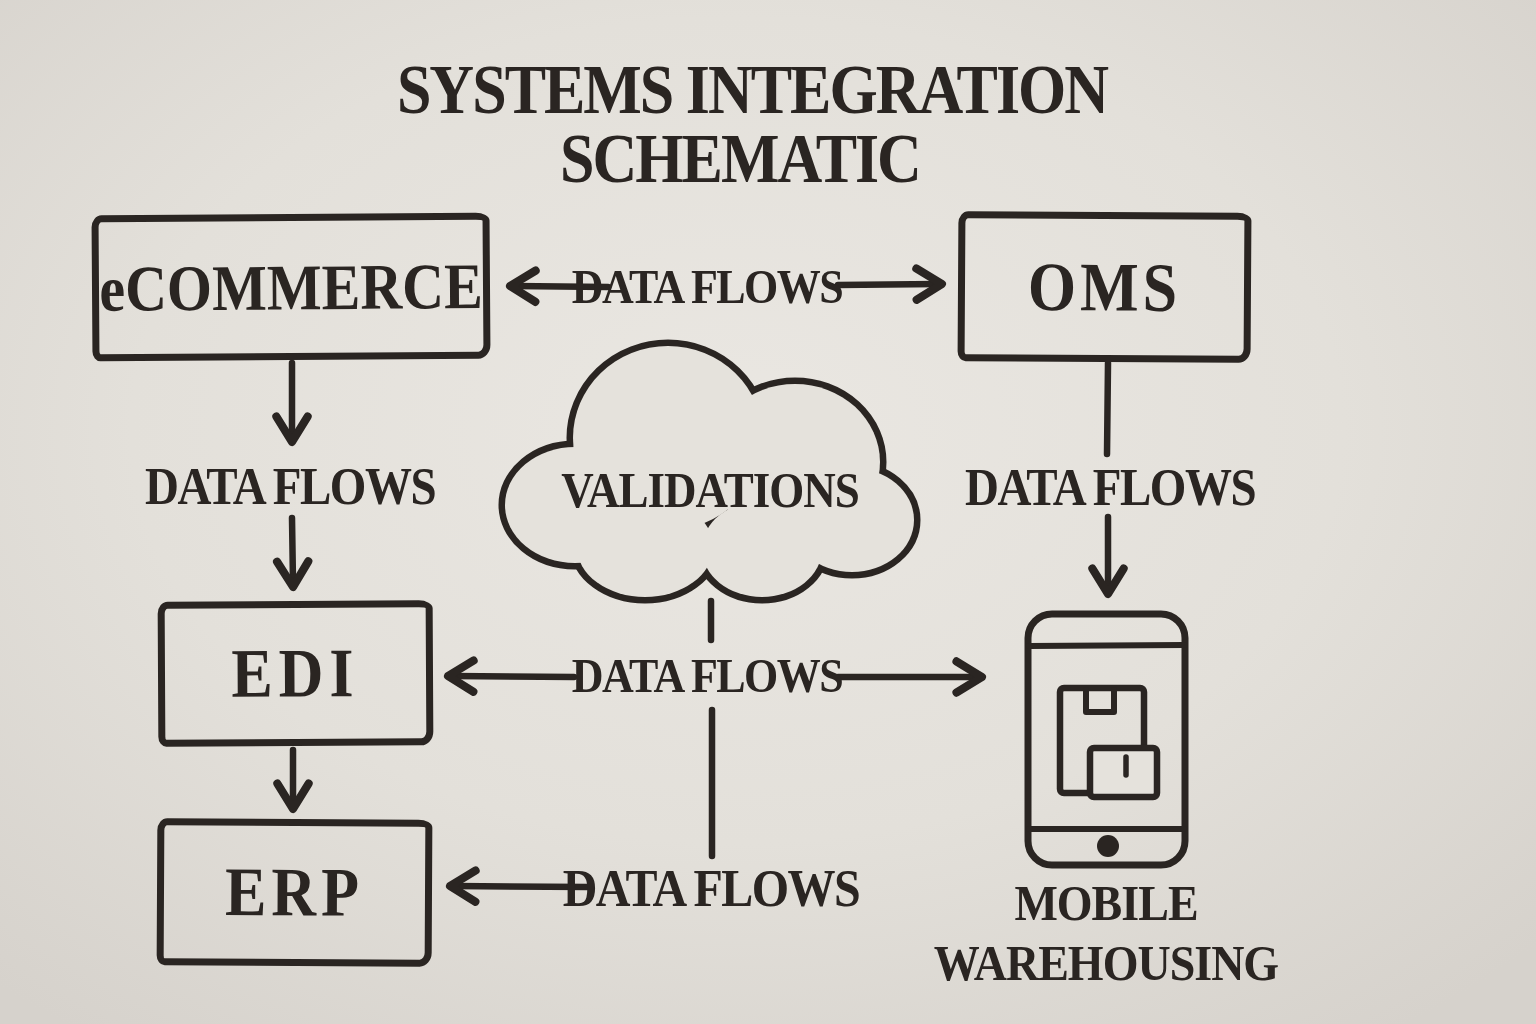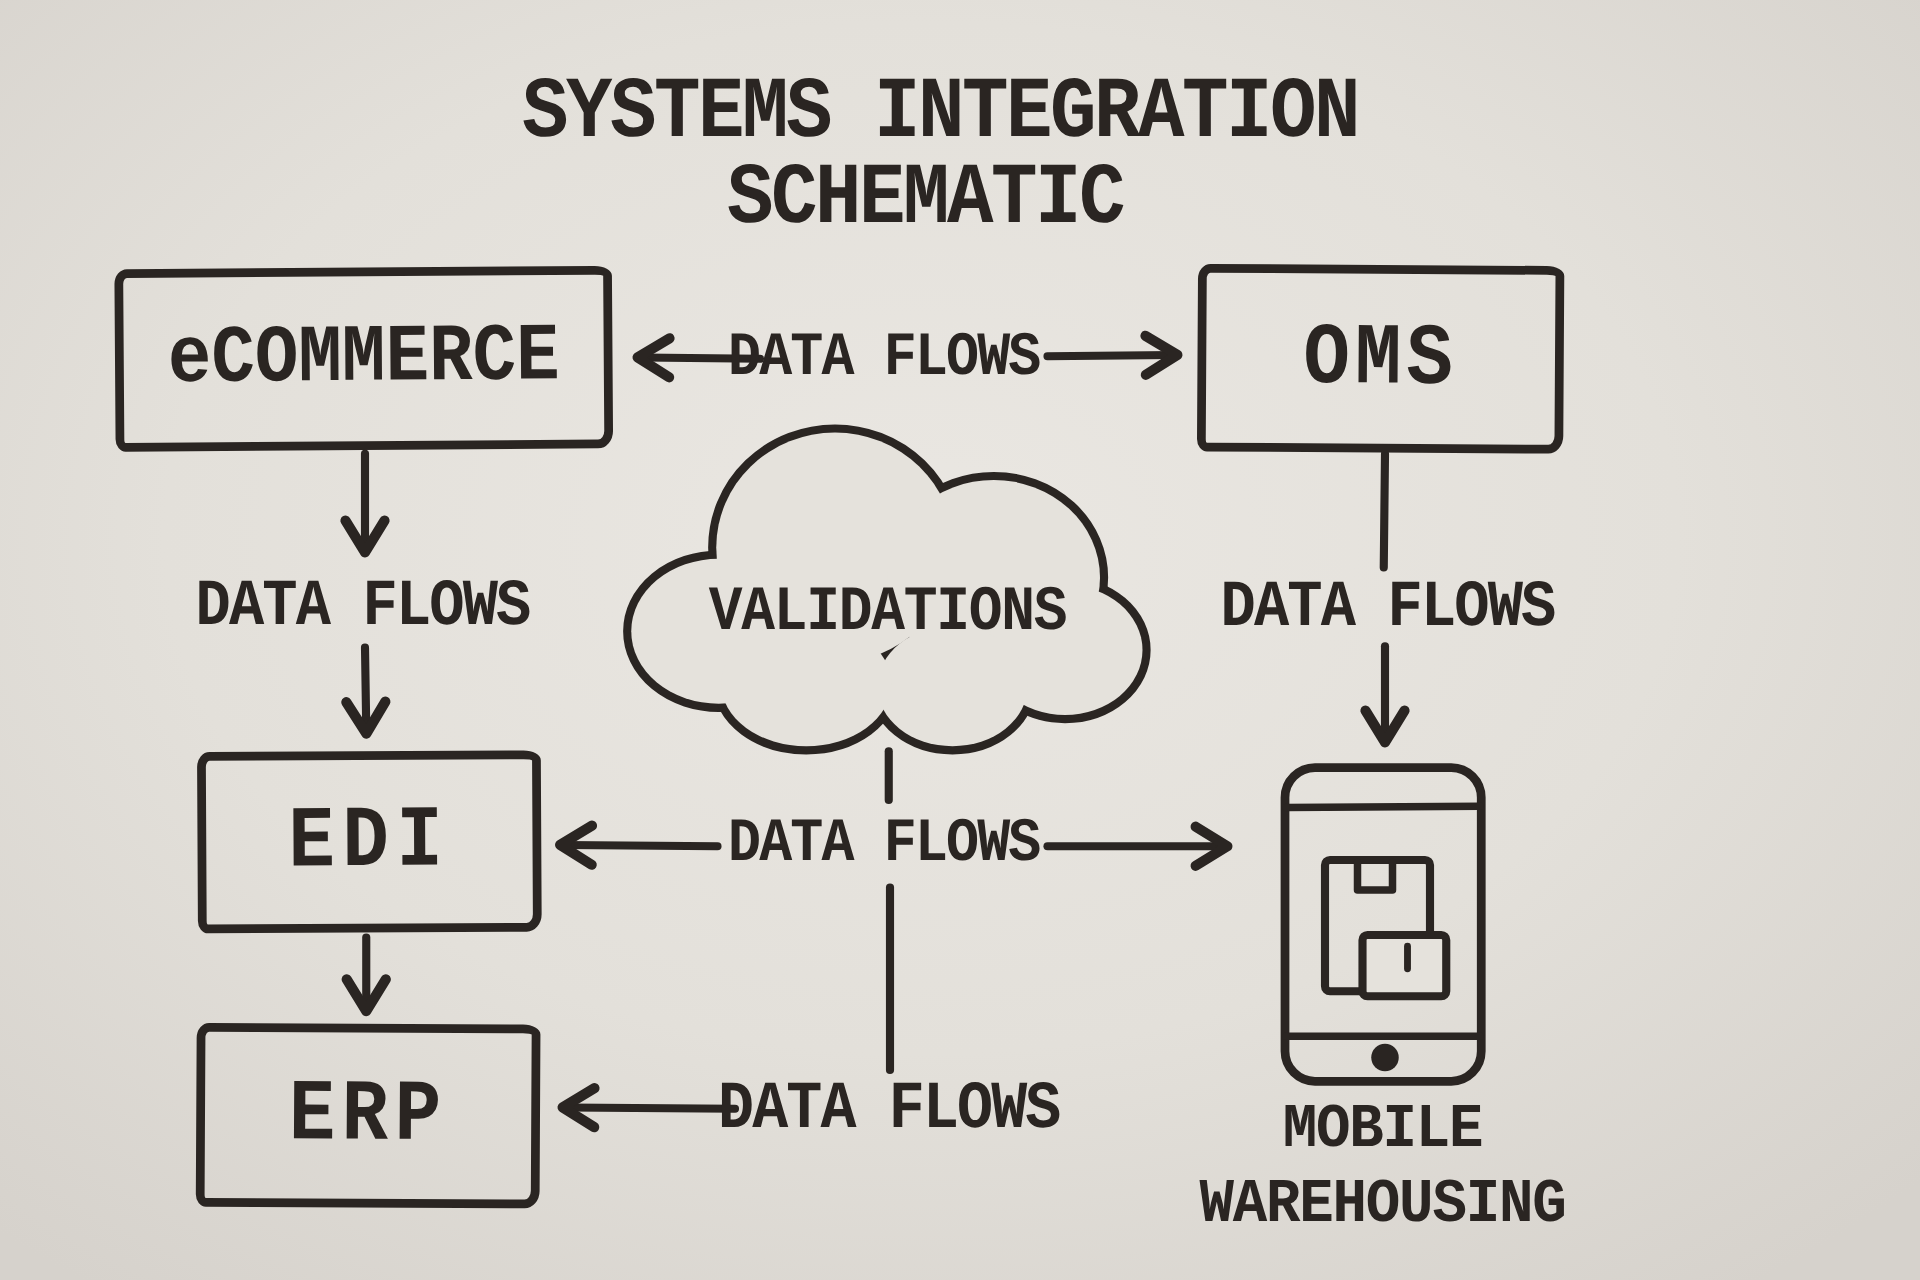--- a/index.html
+++ b/index.html
@@ -1,21 +1,21 @@
 <!DOCTYPE html>
 <html><head>
 <meta charset="utf-8">
 <style>
   html,body{margin:0;padding:0;background:#c9c6c1;}
   .stage{
     position:relative;
     width:1536px;height:1024px;
     overflow:hidden;
     background:radial-gradient(ellipse 1100px 750px at 48% 42%, #eae7e2 0%, #e3e0da 55%, #d6d2cc 100%);
-    font-family:Liberation Mono, monospace;
+    font-family:Liberation Serif, serif;
     color:#2a2522;
   }
   svg.wires{position:absolute;left:0;top:0;}
   .node-box{
     position:absolute;
     border:7px solid #2a2522;
     border-radius:10px 14px 12px 8px / 12px 8px 14px 10px;
     display:flex;align-items:center;justify-content:center;
     box-sizing:border-box;
   }

